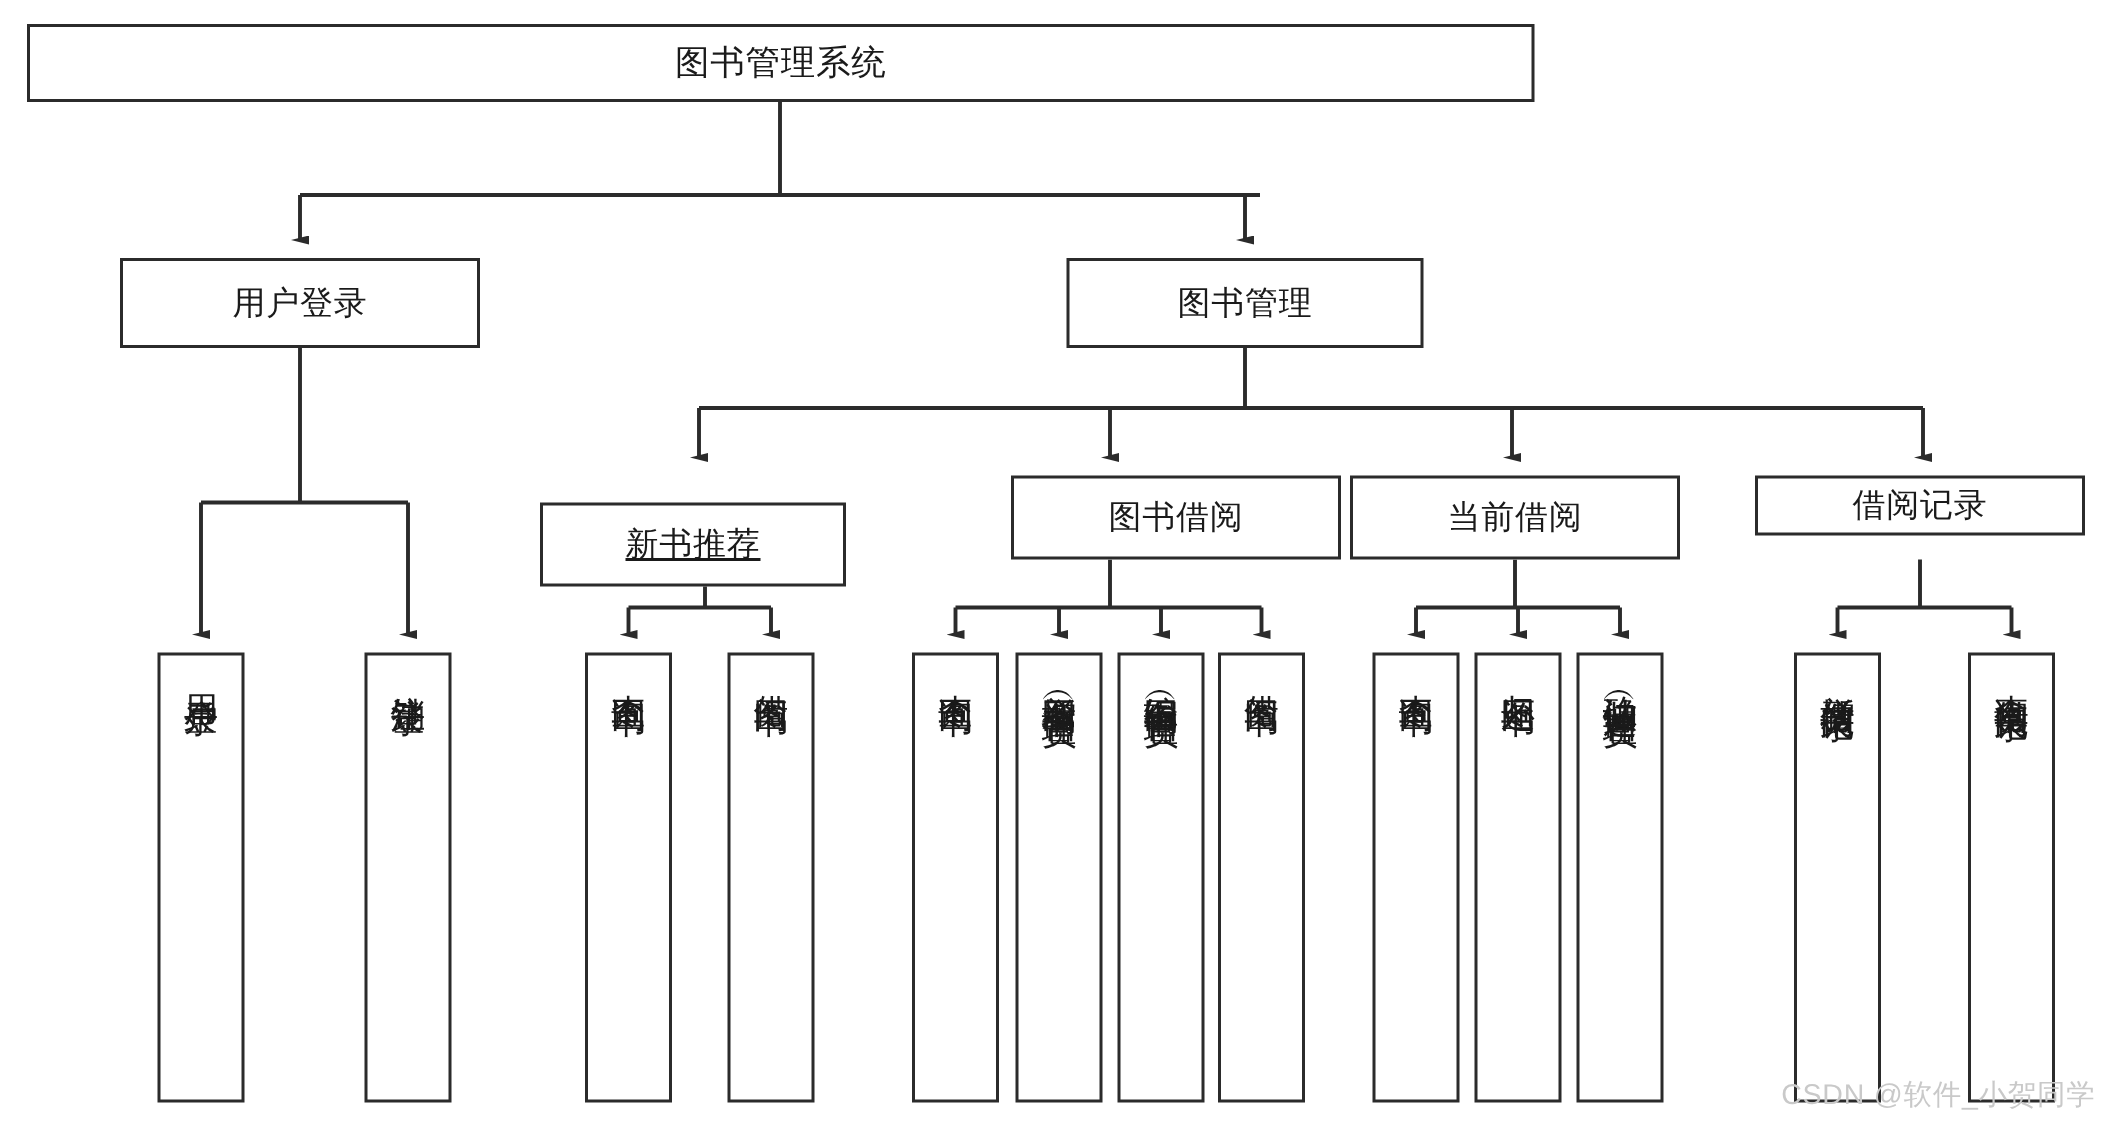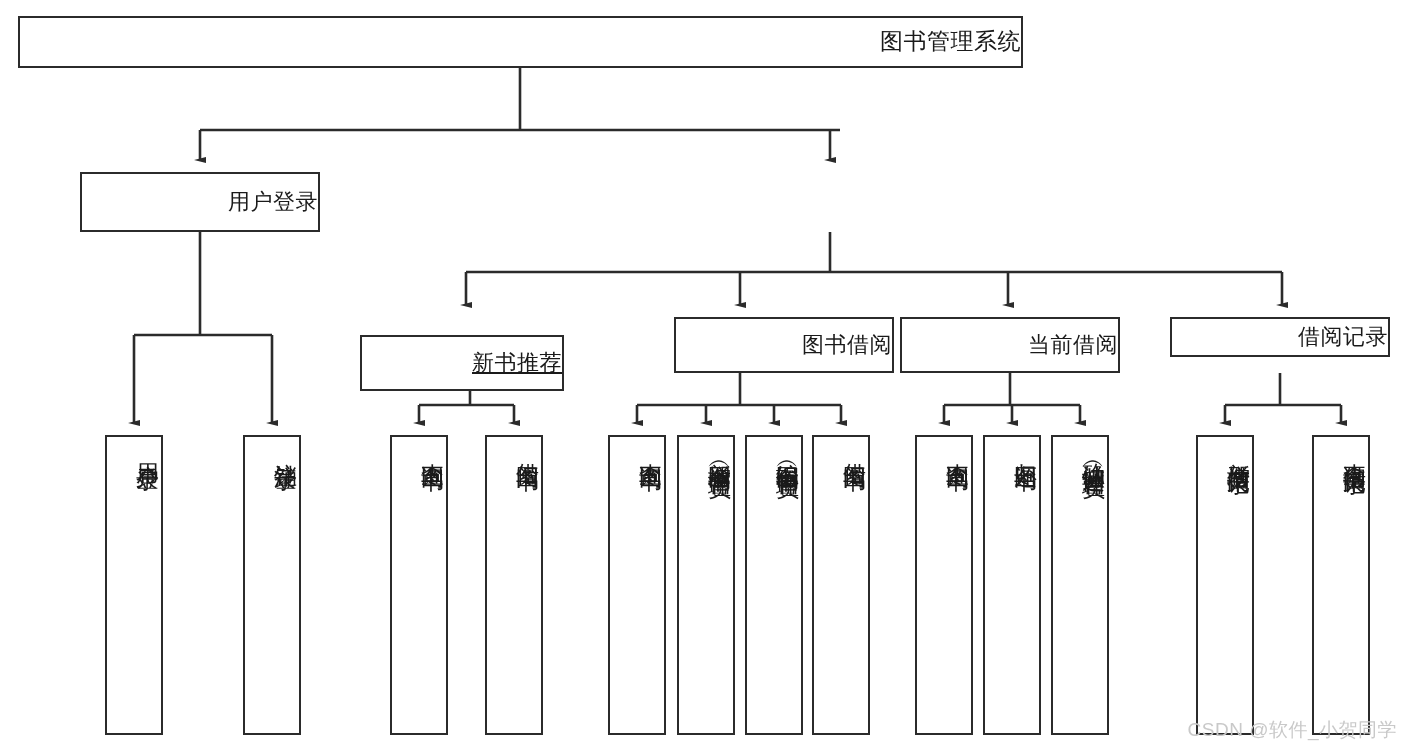--- a/index.html
+++ b/index.html
@@ -26,21 +26,21 @@
     pointer-events: none;
   }
   .node {
     position: absolute;
     box-sizing: border-box;
     border: 2px solid #2b2b2b;
     background: #ffffff;
     color: #1a1a1a;
     display: flex;
     align-items: center;
-    justify-content: flex-end;
+    justify-content: center;
     text-align: center;
     line-height: 1.18;
   }
   .node-label {
     display: block;
     white-space: pre-line;
   }
   .node.horiz .node-label {
     font-size: 22px;
     letter-spacing: 0.5px;
@@ -126,20 +126,23 @@
     </g>
   </svg>
 
   <div class="node horiz root" style="left:18px; top:16px; width:1005px; height:52px;">
     <span class="node-label">图书管理系统</span>
   </div>
 
   <div class="node horiz" style="left:80px; top:172px; width:240px; height:60px;">
     <span class="node-label">用户登录</span>
   </div>
+  <div class="node horiz" style="left:711px; top:172px; width:238px; height:60px;">
+    <span class="node-label">图书管理</span>
+  </div>
 
   <div class="node horiz" style="left:360px; top:335px; width:204px; height:56px;text-decoration:underline;">
     <span class="node-label">新书推荐</span>
   </div>
   <div class="node horiz" style="left:630px; top:317px; width:220px; height:56px;margin-left:44px;">
     <span class="node-label">图书借阅</span>
   </div>
   <div class="node horiz" style="left:900px; top:317px; width:220px; height:56px;">
     <span class="node-label">当前借阅</span>
   </div>

